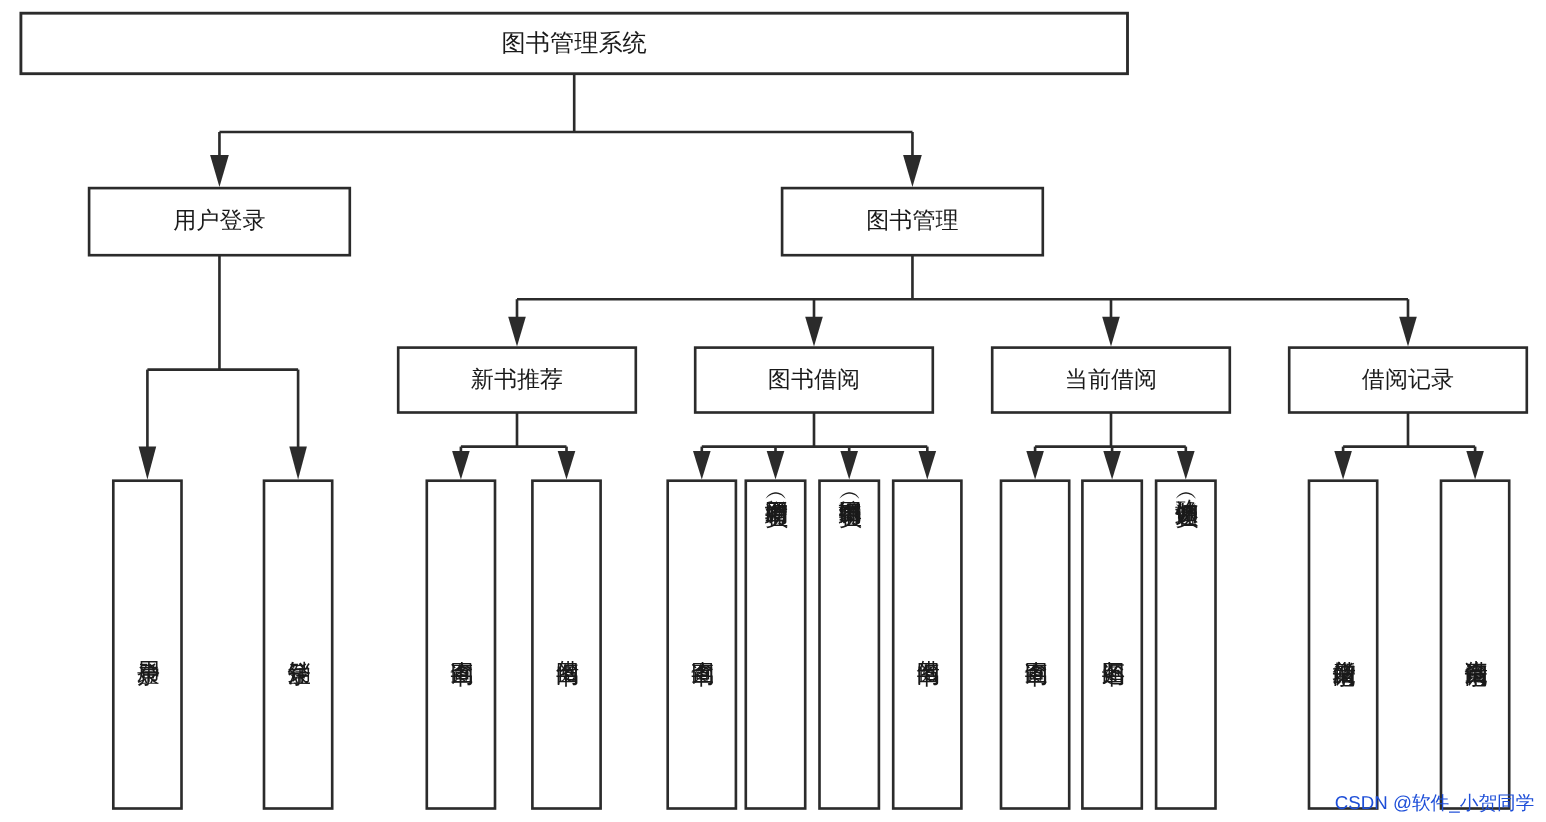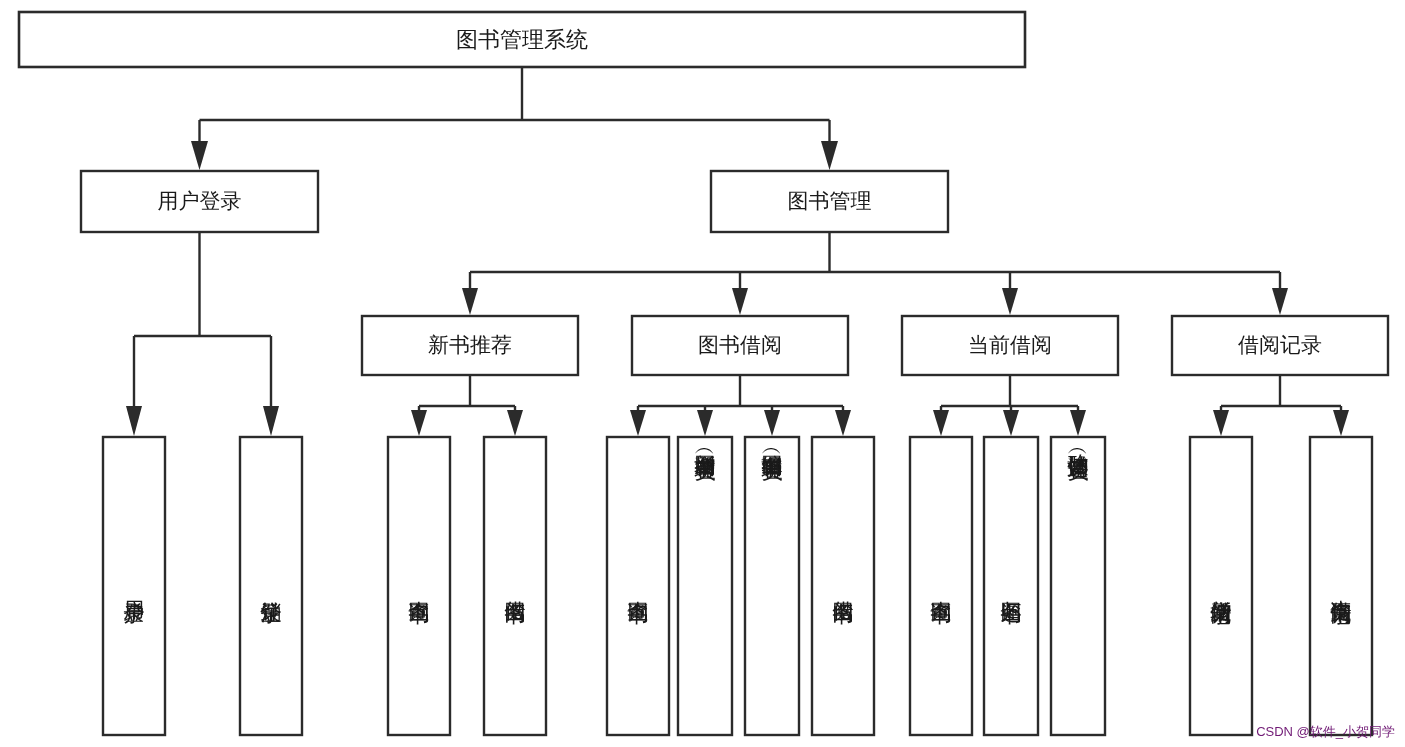--- a/index.html
+++ b/index.html
@@ -72,22 +72,22 @@
     letter-spacing: 1px;
     writing-mode: vertical-rl;
     text-orientation: upright;
     white-space: nowrap;
   }
   .watermark {
     position: absolute;
     right: 10px;
     bottom: 6px;
     font-family: "Liberation Sans", sans-serif;
-    font-size: 13px;
-    color: #701a75;
+    font-size: 17px;
+    color: #1d4ed8;
     white-space: nowrap;
     user-select: none;
   }
 </style>
 </head>
 <body>
 
 <div id="diagram-root">
 
   <svg id="tree-svg" viewBox="0 0 1405 747" xmlns="http://www.w3.org/2000/svg">

